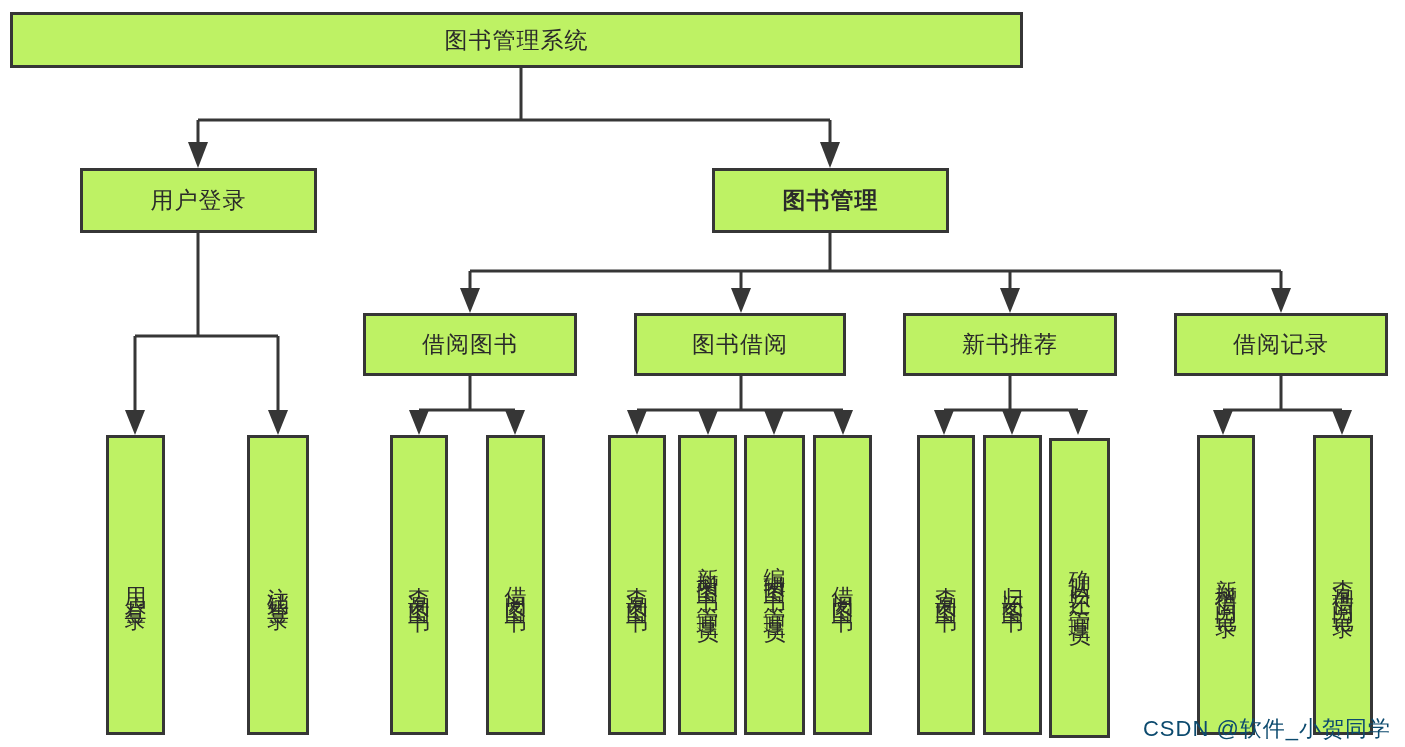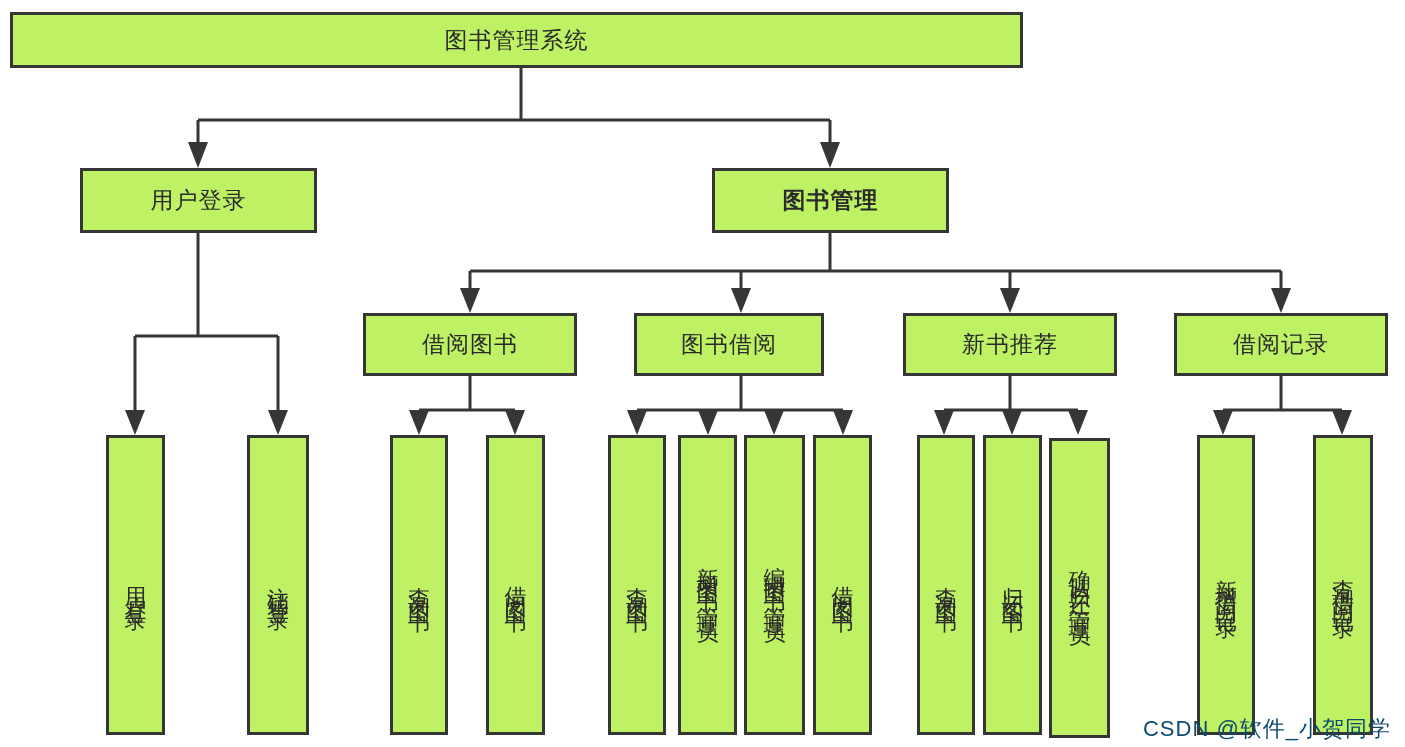--- a/index.html
+++ b/index.html
@@ -98,21 +98,21 @@
       <polygon points="1332,410 1352,410 1342,435"></polygon>
     </g>
   </svg>
 
   <div class="box" style="left:10px; top:12px; width:1013px; height:56px;">图书管理系统</div>
 
   <div class="box" style="left:80px; top:168px; width:237px; height:65px;">用户登录</div>
   <div class="box" style="left:712px; top:168px; width:237px; height:65px;font-weight:bold;">图书管理</div>
 
   <div class="box hbox" style="left:363px; top:313px; width:214px;">借阅图书</div>
-  <div class="box hbox" style="left:634px; top:313px; width:190px;">图书借阅</div>
+  <div class="box hbox" style="left:634px; top:313px; width:212px;">图书借阅</div>
   <div class="box hbox" style="left:903px; top:313px; width:214px;">新书推荐</div>
   <div class="box hbox" style="left:1174px; top:313px; width:214px;">借阅记录</div>
 
   <div class="box vbox" style="left:106px; width:59px;">
     <span class="vt">用户登录</span>
   </div>
   <div class="box vbox" style="left:247px; width:62px;">
     <span class="vt">注销登录</span>
   </div>
 

